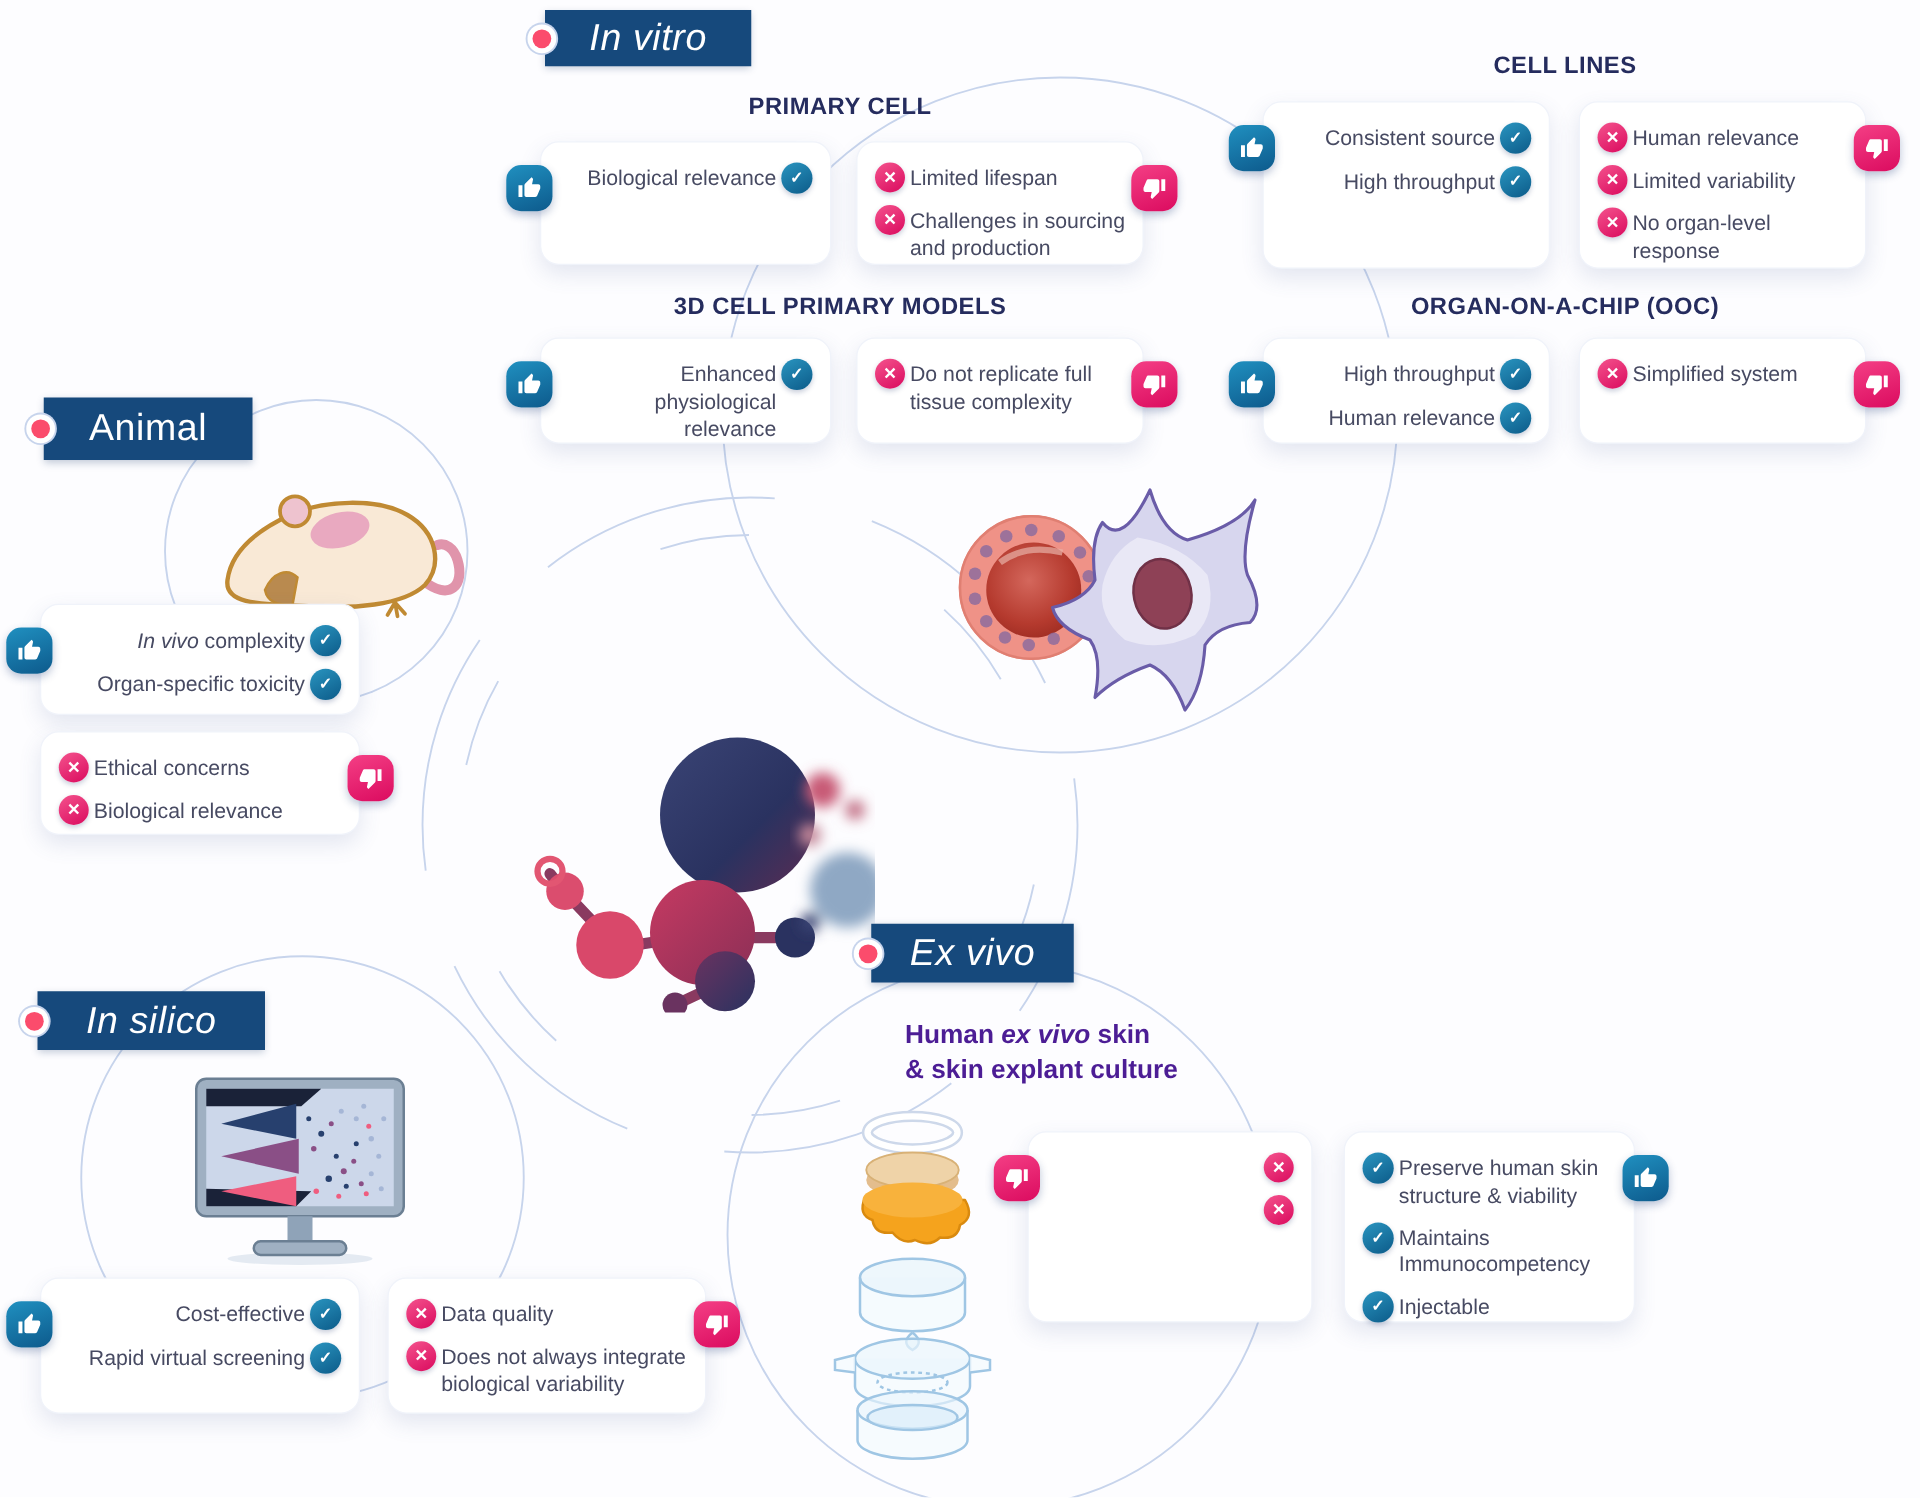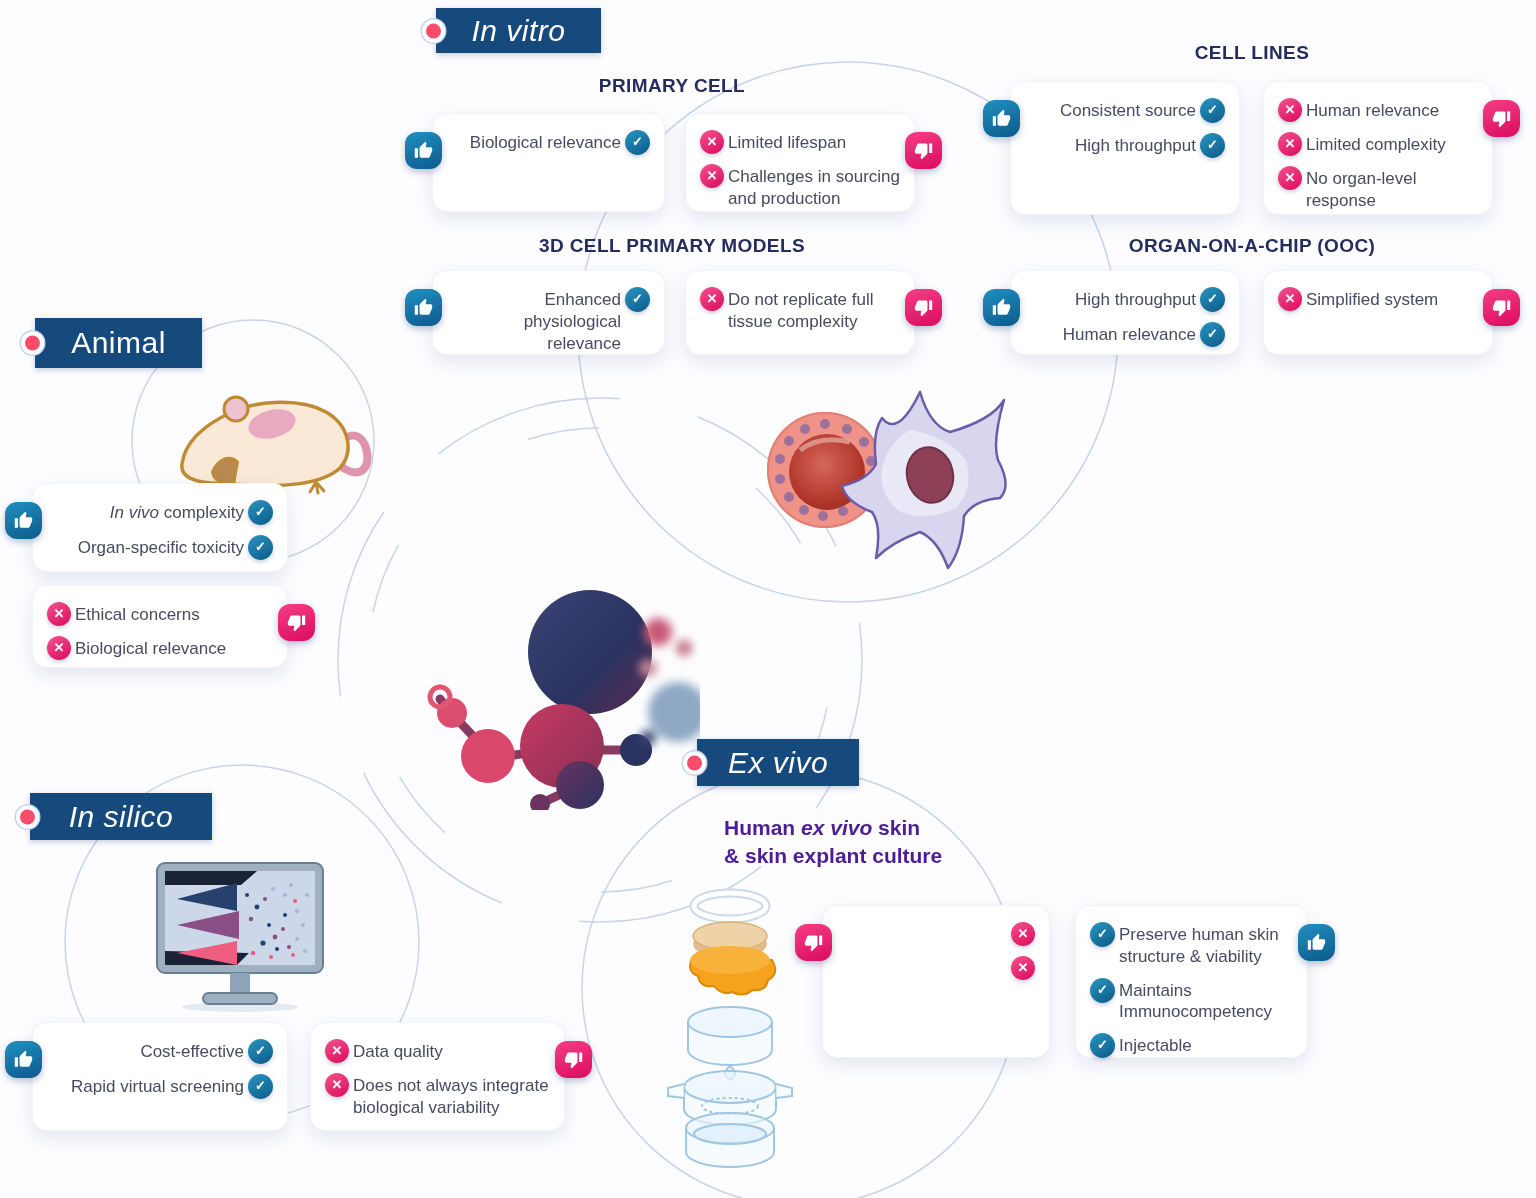--- a/index.html
+++ b/index.html
@@ -158,21 +158,21 @@
       <svg width="19" height="19" viewBox="0 0 24 24" fill="#fff">
           <path d="M15 3H6c-.83 0-1.54.5-1.84 1.22l-3.02 7.05c-.09.23-.14.47-.14.73v2c0 1.1.9 2 2 2h6.31l-.95 4.57-.03.32c0 .41.17.79.44 1.06L9.83 23l6.59-6.59c.36-.36.58-.86.58-1.41V5c0-1.1-.9-2-2-2zm4 0v12h4V3h-4z"></path>
         </svg>
     </span>
     <div class="item">
       <span class="ic x">✕</span>
       <span class="txt">Human relevance</span>
     </div>
     <div class="item">
       <span class="ic x">✕</span>
-      <span class="txt">Limited complexity</span>
+      <span class="txt">Limited variability</span>
     </div>
     <div class="item">
       <span class="ic x">✕</span>
       <span class="txt">No organ-level response</span>
     </div>
   </div>
 
   <div class="card" style="left:432px;top:270px;width:233px;height:85px;">
     <span class="badge up bleft">
       <svg width="19" height="19" viewBox="0 0 24 24" fill="#fff">

